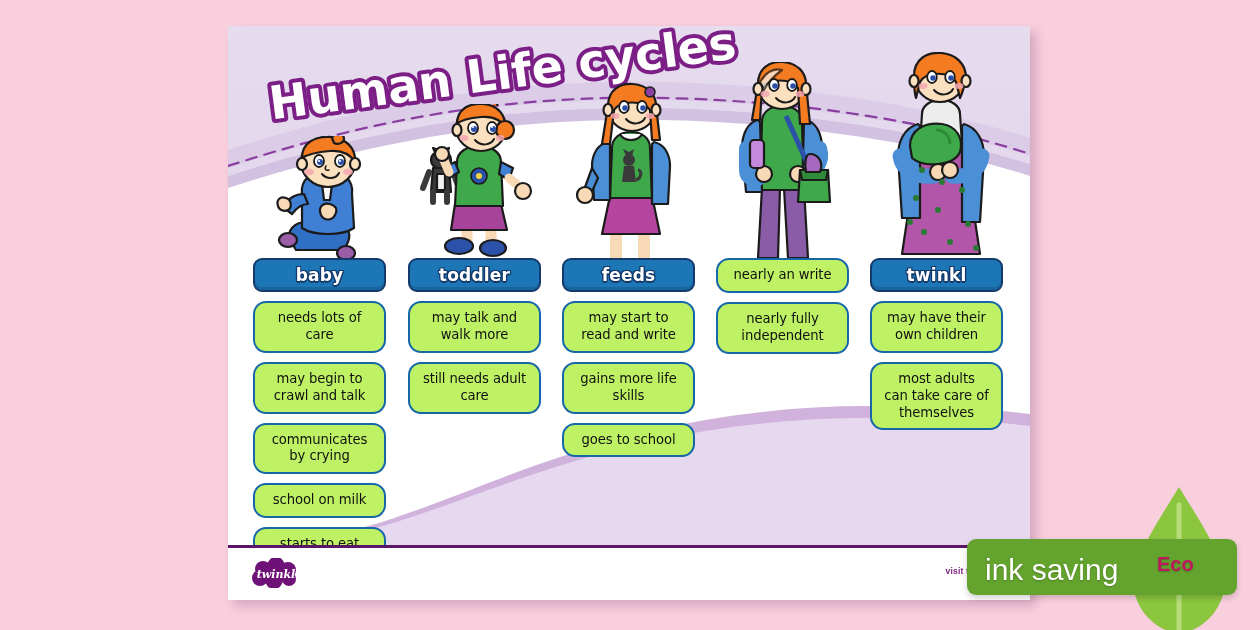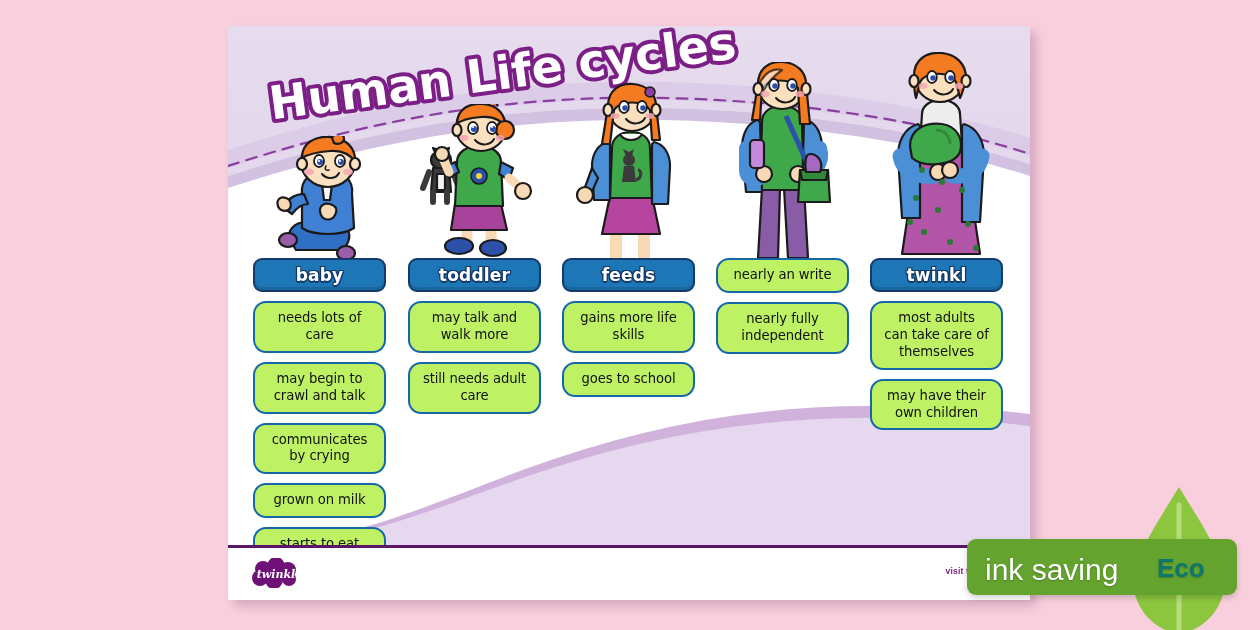--- a/index.html
+++ b/index.html
@@ -95,21 +95,21 @@
   }
   #eco .leaf{position:absolute;left:152px;top:-48px;width:120px;height:160px;}
   #eco .lbl1{
     position:absolute;left:18px;top:22px;
     color:#fff;font-size:30px;font-weight:normal;
     font-family:"Liberation Sans",sans-serif;
     text-shadow:0 1px 2px rgba(0,0,0,.25);
   }
   #eco .lbl2{
     position:absolute;left:190px;top:22px;
-    color:#0f766e;font-size:26px;font-weight:bold;
+    color:#be185d;font-size:20px;font-weight:bold;
     font-family:"Liberation Sans",sans-serif;
     text-shadow:0 1px 2px rgba(0,0,0,.25);
   }
 </style>
 </head>
 <body>
 
 <div id="stage">
 
   <div id="card">
@@ -362,47 +362,48 @@
     </div>
 
     <div class="cols" id="cols">
         <div class="col c0">
           <div class="stage-head">
             <span>baby</span>
           </div>
           <div class="fact">needs lots of care</div>
           <div class="fact">may begin to<br>crawl and talk</div>
           <div class="fact">communicates<br>by crying</div>
-          <div class="fact">grown on milk</div>
+          <div class="fact">school on milk</div>
           <div class="fact">starts to eat<br>solid food</div>
         </div>
         <div class="col c1">
           <div class="stage-head">
             <span>toddler</span>
           </div>
           <div class="fact">may talk and<br>walk more</div>
           <div class="fact">still needs adult<br>care</div>
         </div>
         <div class="col c2">
           <div class="stage-head">
             <span>feeds</span>
           </div>
+          <div class="fact">may start to<br>read and write</div>
           <div class="fact">gains more life<br>skills</div>
           <div class="fact">goes to school</div>
         </div>
         <div class="col c3">
           <div class="fact">nearly an write</div>
           <div class="fact">nearly fully<br>independent</div>
         </div>
         <div class="col c4">
           <div class="stage-head">
             <span>twinkl</span>
           </div>
+          <div class="fact">may have their<br>own children</div>
           <div class="fact">most adults<br>can take care of<br>themselves</div>
-          <div class="fact">may have their<br>own children</div>
         </div>
       </div>
 
     <div class="footer">
       <div class="twinkl-logo">
         <svg width="52" height="30" viewBox="0 0 52 30">
           <g fill="#6e1277">
             <circle cx="13" cy="11" r="8"></circle>
               <circle cx="26" cy="8" r="9"></circle>
             <circle cx="38" cy="12" r="8"></circle>

